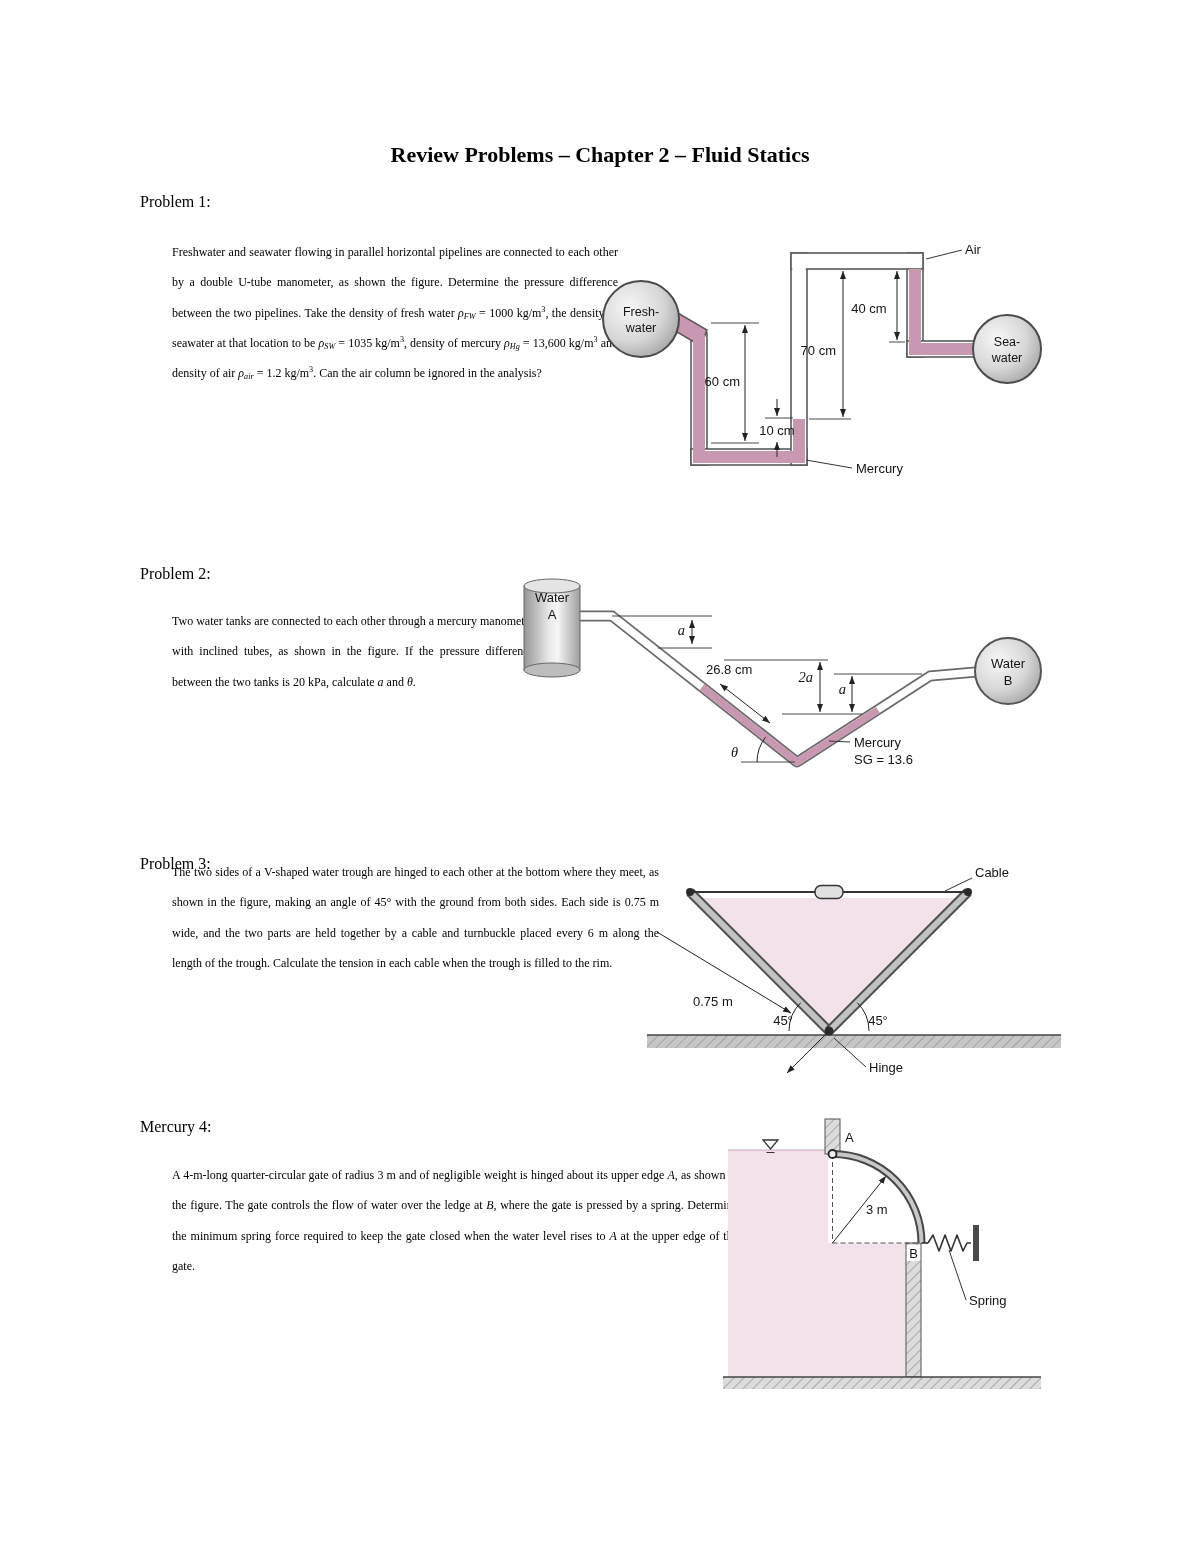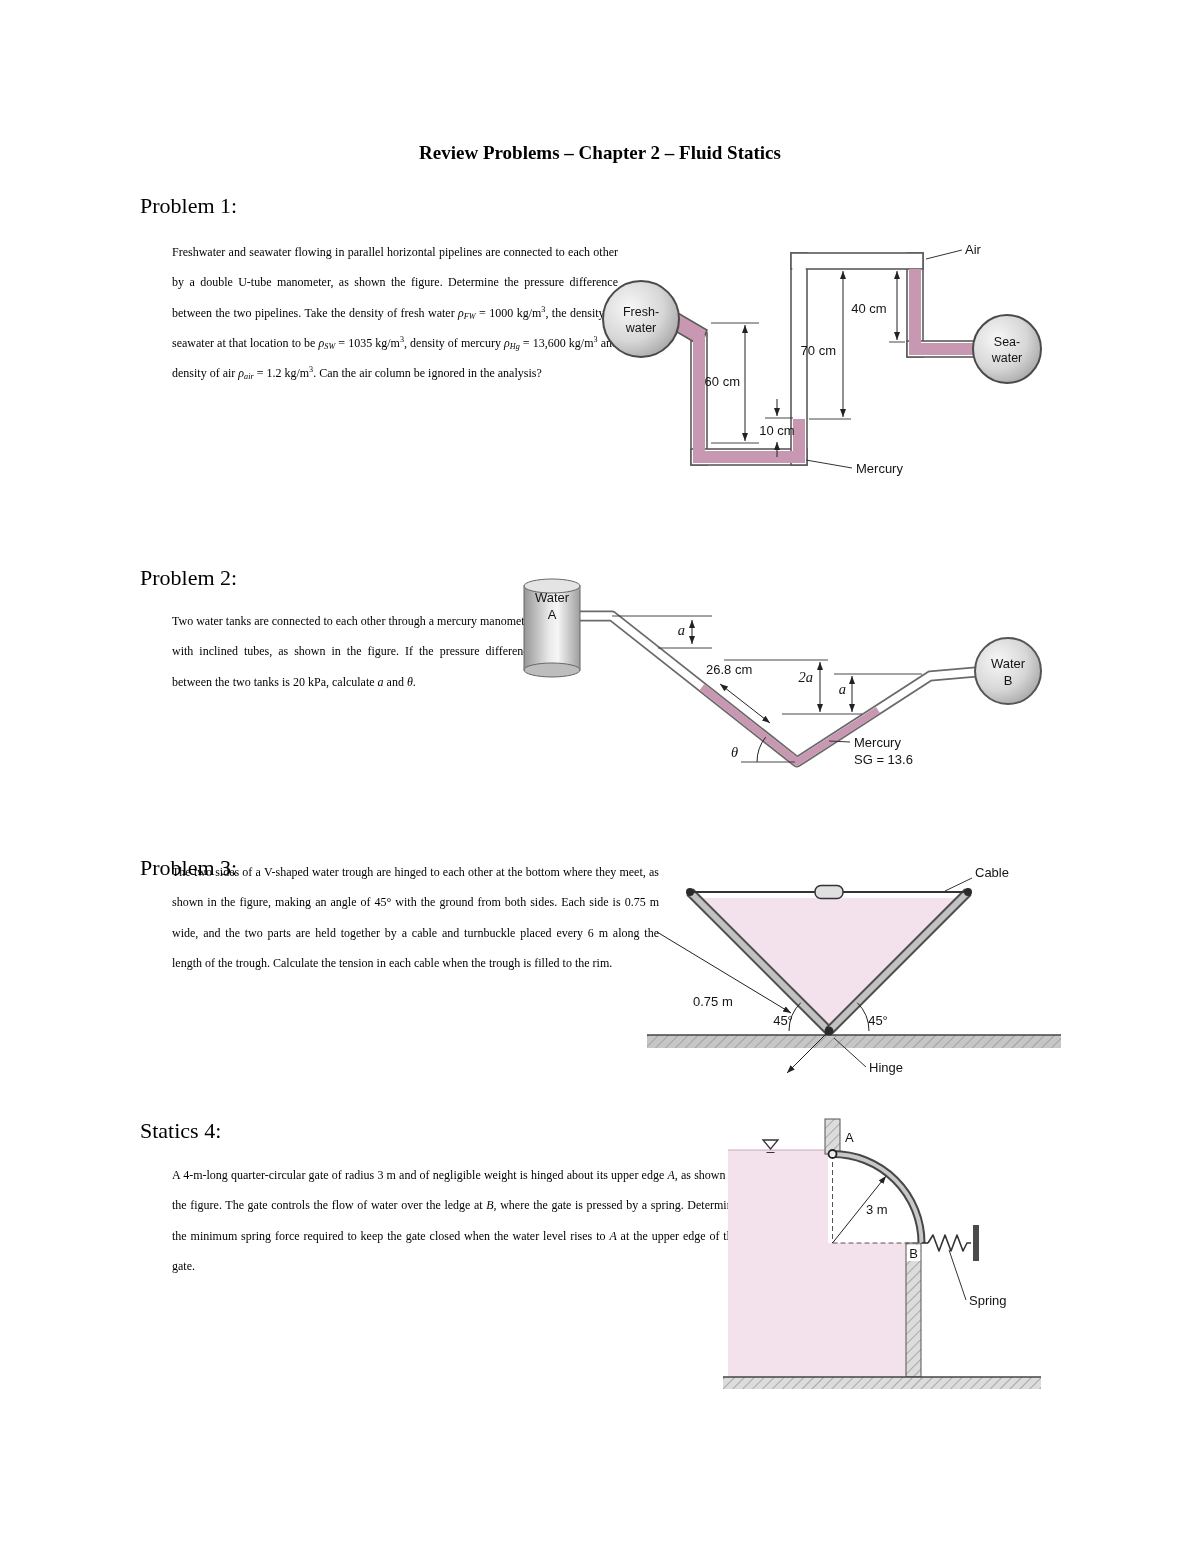--- a/index.html
+++ b/index.html
@@ -3,23 +3,23 @@
 <meta charset="utf-8">
 <style>
   * { margin:0; padding:0; box-sizing:border-box; }
   html,body { background:#ffffff; }
   .page {
     position:relative; width:1200px; height:1553px; background:#ffffff;
     font-family:"Liberation Serif", serif; color:#000; overflow:hidden;
   }
   .title {
     position:absolute; left:0; top:142px; width:100%;
-    text-align:center; font-size:19px; font-weight:bold;
+    text-align:center; font-size:22px; font-weight:bold;
   }
-  .heading { position:absolute; font-size:22px; font-weight:normal; }
+  .heading { position:absolute; font-size:16px; font-weight:normal; }
   .body-text {
     position:absolute; font-size:12px; line-height:30.3px; text-align:justify;margin-left:32px;
   }
   sub, sup { font-size:68%; line-height:0; }
   sub { vertical-align:baseline; position:relative; top:0.28em; }
   .fig { position:absolute; }
   svg text {
     font-family:"Liberation Sans", sans-serif; font-size:13px; fill:#141414;
   }
   svg text.small { font-size:12.5px; }
@@ -244,21 +244,21 @@
       <text x="233" y="175" text-anchor="middle">45°</text>
     </g>
 
     <line class="leader" x1="327" y1="28" x2="300" y2="41"></line>
     <text x="330" y="27">Cable</text>
 
     <line class="leader" x1="221" y1="217" x2="189" y2="188"></line>
     <text x="224" y="222">Hinge</text>
   </svg>
 
-  <h2 class="heading" style="left:140px; top:1118px;">Statics 4:</h2>
+  <h2 class="heading" style="left:140px; top:1118px;">Mercury 4:</h2>
   <div class="body-text" style="left:140px; top:1160px; width:566px;"><span>A 4-m-long quarter-circular gate of radius 3 m and of negligible weight is hinged about its upper edge </span><span style="font-style: italic;">A</span><span>, as shown in the figure. The gate controls the flow of water over the ledge at </span><span style="font-style: italic;">B</span><span>, where the gate is pressed by a spring. Determine the minimum spring force required to keep the gate closed when the water level rises to </span><span style="font-style: italic;">A</span><span> at the upper edge of the gate.</span></div>
 
   <svg class="fig" style="left:718px; top:1116px;" width="330" height="275" viewBox="0 0 330 275">
     <defs>
       <pattern id="f4h" width="7" height="7" patternUnits="userSpaceOnUse" patternTransform="rotate(45)">
         <rect width="7" height="7" fill="#dcdcdc"></rect>
         <line x1="0" y1="0" x2="0" y2="7" stroke="#a8a8a8" stroke-width="2"></line>
       </pattern>
       <marker id="f4e" orient="auto" markerUnits="userSpaceOnUse" markerWidth="9" markerHeight="7" refX="8" refY="3">
         <path d="M0,0 L8,3 L0,6 Z" fill="#222"></path>

